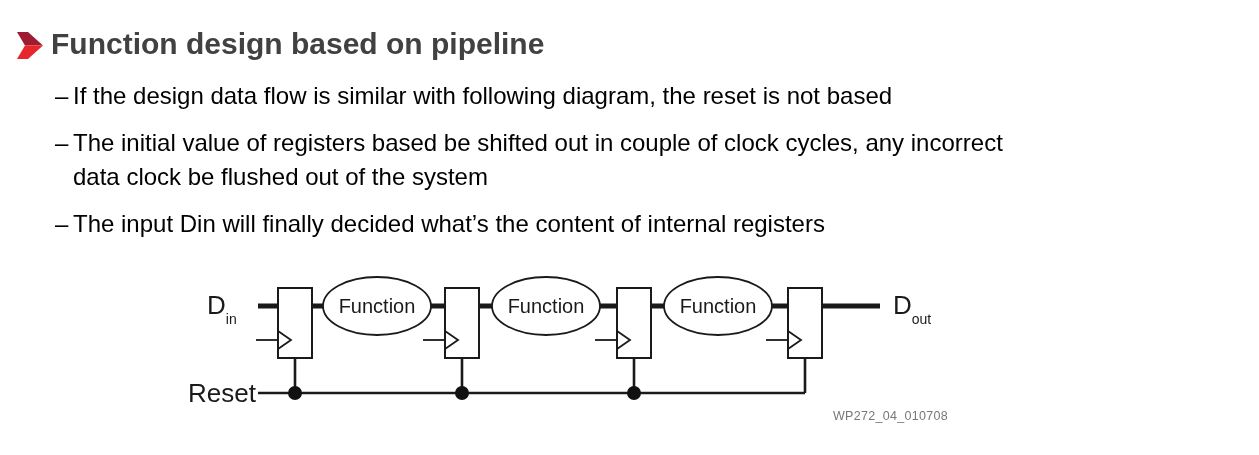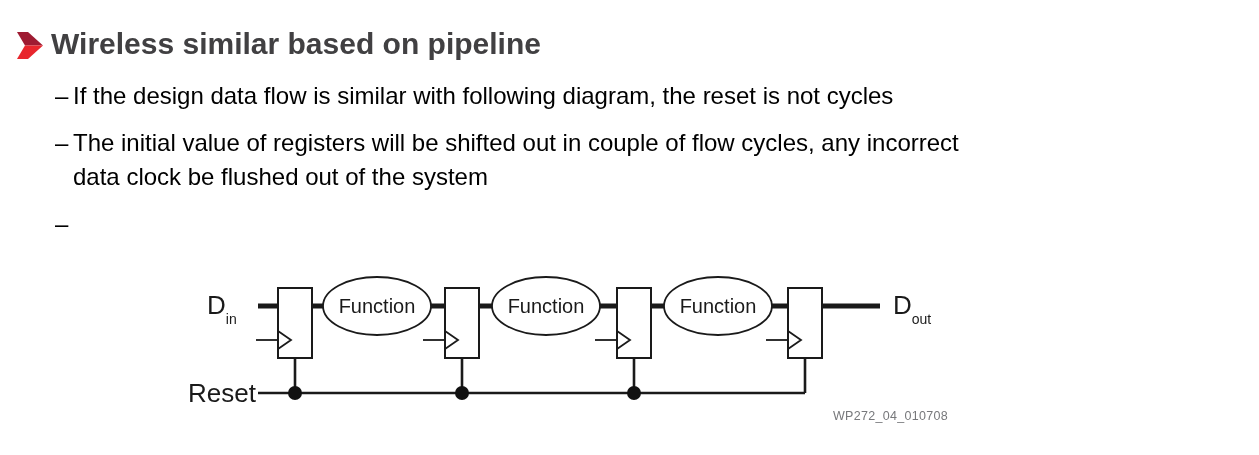--- a/index.html
+++ b/index.html
@@ -49,42 +49,45 @@
 </head>
 <body>
 
 <div class="slide">
 
   <div class="title-row">
     <svg class="title-arrow" viewBox="0 0 26 27" aria-hidden="true">
       <polygon points="0,0 11,0 26,13.5 8,13.5" fill="#9E1B32"></polygon>
       <polygon points="8,13.5 26,13.5 11,27 0,27" fill="#E8262D"></polygon>
     </svg>
-    <h1 class="page-title">Wireless similar based on pipeline</h1>
+    <h1 class="page-title">Function design based on pipeline</h1>
   </div>
 
   <div class="bullets">
 
     <div class="bullet">
       <span class="dash">–</span>
       <div class="lines">
-        <div class="line">If the design data flow is similar with following diagram, the reset is not cycles</div>
+        <div class="line">If the design data flow is similar with following diagram, the reset is not based</div>
       </div>
     </div>
 
     <div class="bullet">
       <span class="dash">–</span>
       <div class="lines">
-        <div class="line">The initial value of registers will be shifted out in couple of flow cycles, any incorrect</div>
+        <div class="line">The initial value of registers based be shifted out in couple of clock cycles, any incorrect</div>
         <div class="line">data clock be flushed out of the system</div>
       </div>
     </div>
 
     <div class="bullet">
       <span class="dash">–</span>
+      <div class="lines">
+        <div class="line">The input Din will finally decided what’s the content of internal registers</div>
+      </div>
     </div>
 
   </div>
 
   <div class="diagram">
     <svg width="790" height="160" viewBox="0 0 790 160">
 
       <line class="dline thick" x1="78" y1="36" x2="700" y2="36"></line>
 
       <line class="dline thin" x1="78" y1="123" x2="625" y2="123"></line>

